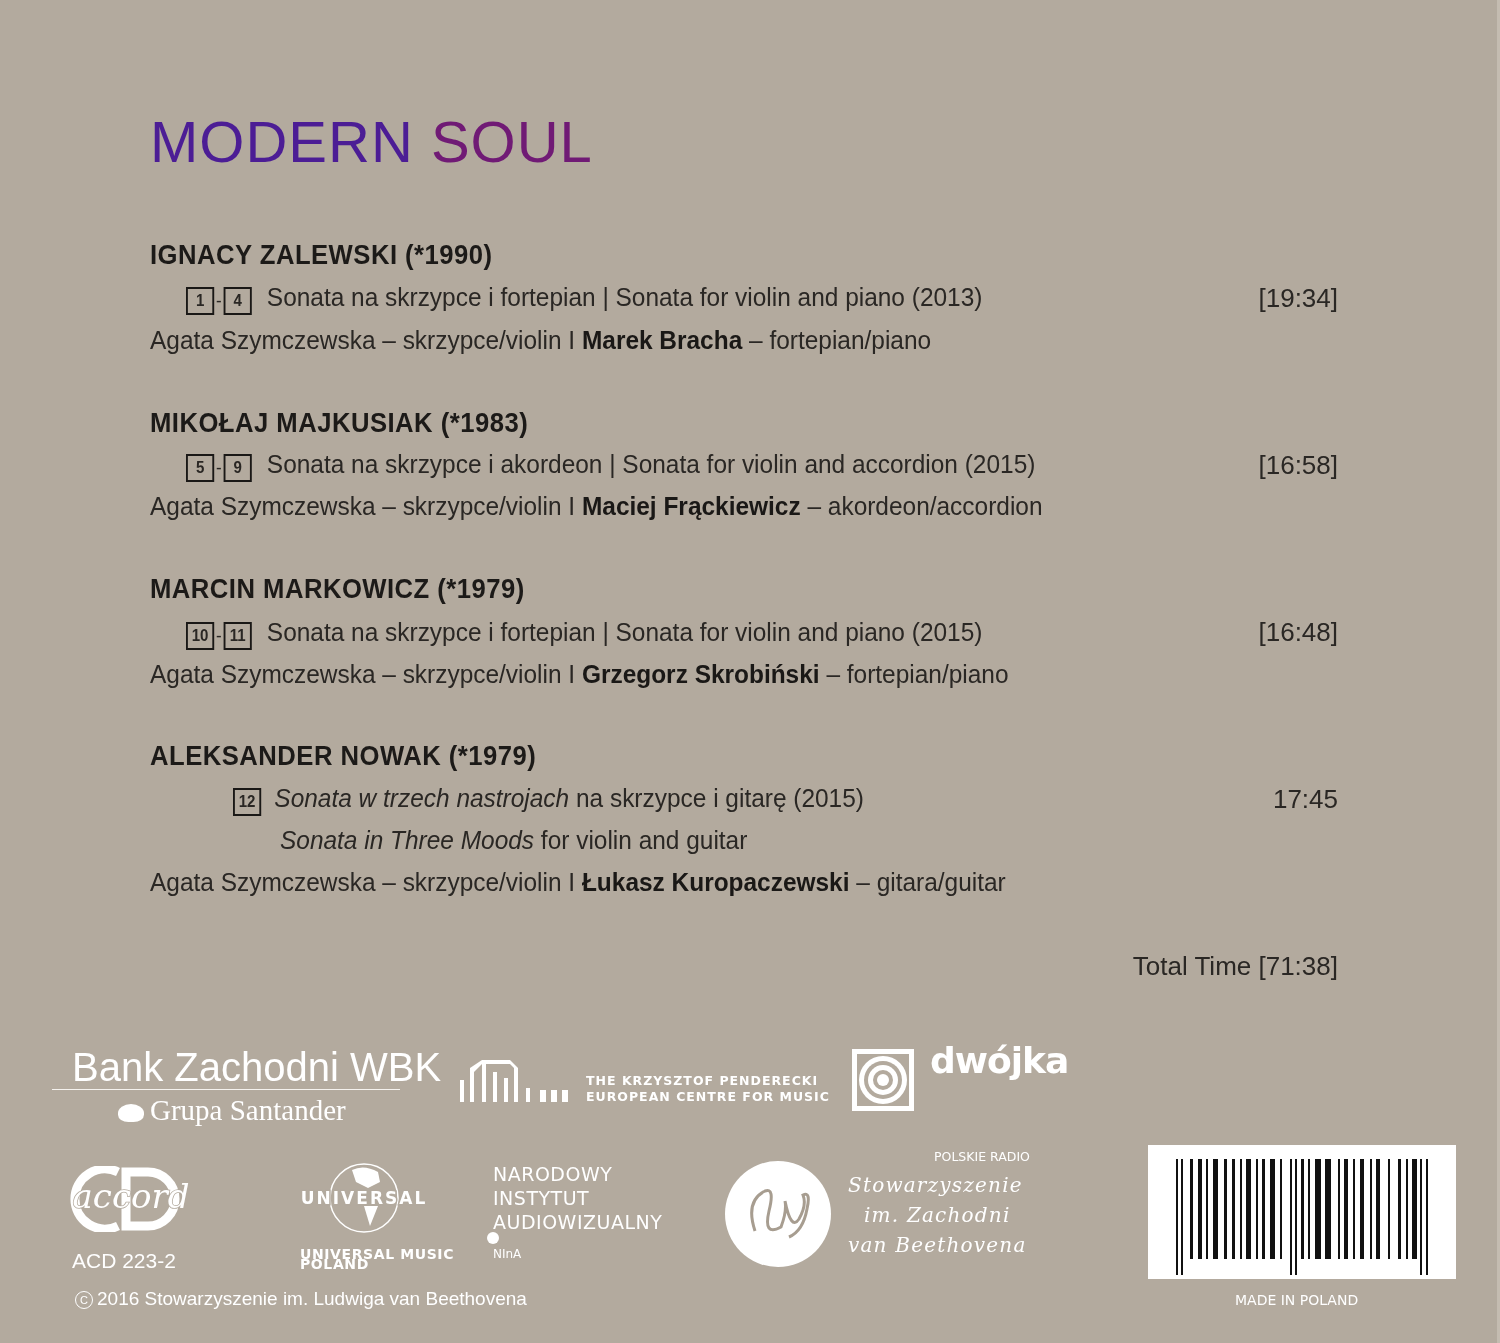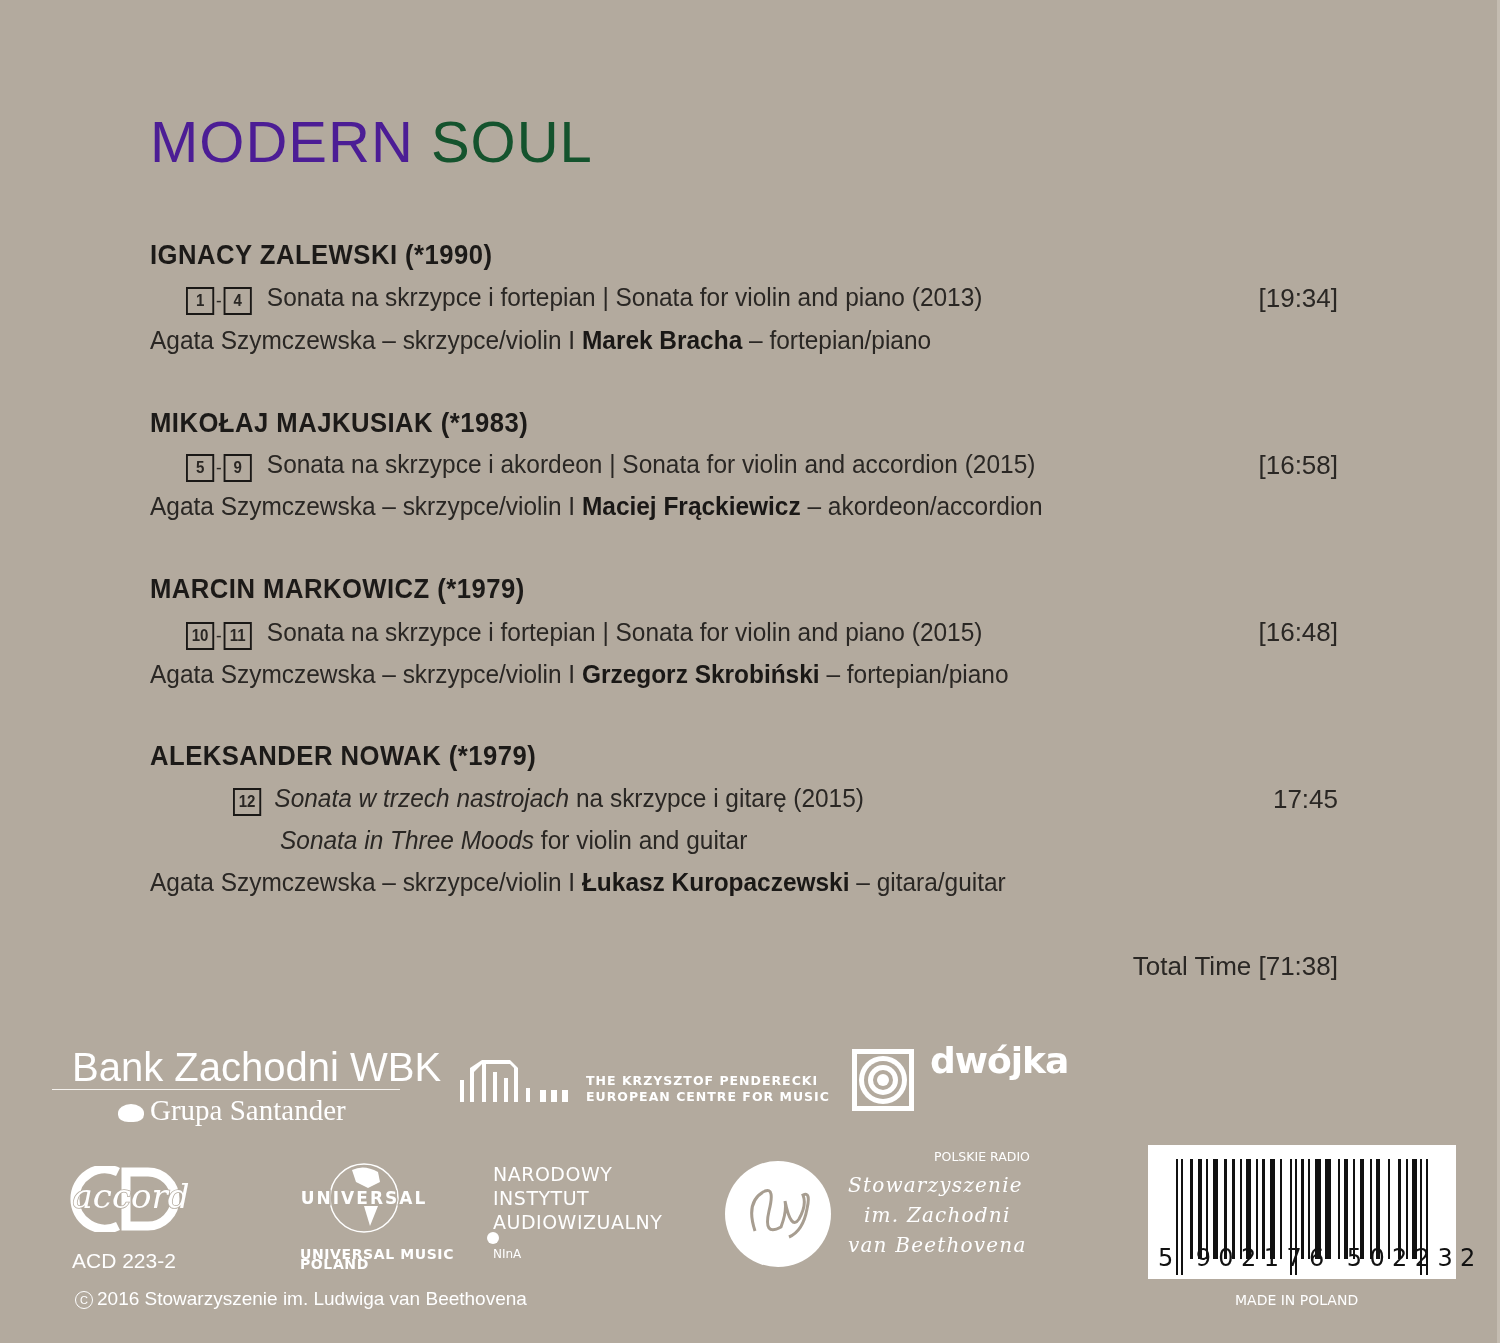--- a/index.html
+++ b/index.html
@@ -10,21 +10,21 @@
     font-family:"DejaVu Sans Condensed","DejaVu Sans", sans-serif;
     color:#1f1c19;
   }
   .edge { position:absolute; top:0; right:0; width:3px; height:1343px; background:#c4bcb1; }
   .title {
     position:absolute; left:150px; top:108px;
     font-family:"Liberation Sans", sans-serif;
     font-size:58px; letter-spacing:1px; line-height:68px; white-space:nowrap;
   }
   .title .dark { color:#4c1d95; }
-  .title .light { color:#14532d; }
+  .title .light { color:#701a75; }
 
   .composer {
     position:absolute; left:150px;
     font-family:"Liberation Sans", sans-serif; font-weight:bold;
     font-size:27px; letter-spacing:0.5px; color:#1c1a18; white-space:nowrap;
     transform:scaleX(0.95); transform-origin:left center;
   }
   .work-line, .perf-line, .sub-line {
     position:absolute; font-family:"Liberation Sans", sans-serif;
     font-size:26px; color:#2a2724; white-space:nowrap;
@@ -250,21 +250,20 @@
       <rect x="222" y="14" width="2" height="100"></rect>
         <rect x="228" y="14" width="4" height="100"></rect>
       <rect x="240" y="14" width="2" height="100"></rect>
         <rect x="250" y="14" width="3" height="100"></rect>
       <rect x="258" y="14" width="2" height="100"></rect>
         <rect x="264" y="14" width="5" height="100"></rect>
       <rect x="272" y="14" width="2" height="116"></rect>
         <rect x="278" y="14" width="2" height="116"></rect>
     </g>
   </svg>
-  <div class="barcode-digits">5 902176 502232</div>
 </div>
 <div class="logo made-in">MADE IN POLAND</div>
 
 <div class="logo copyright">
   <span class="circ">C</span><span>2016 Stowarzyszenie im. Ludwiga van Beethovena</span>
 </div>
 <div class="logo phono">
   <span class="circ">P</span><span>2016 CD ACCORD</span>
 </div>
 

